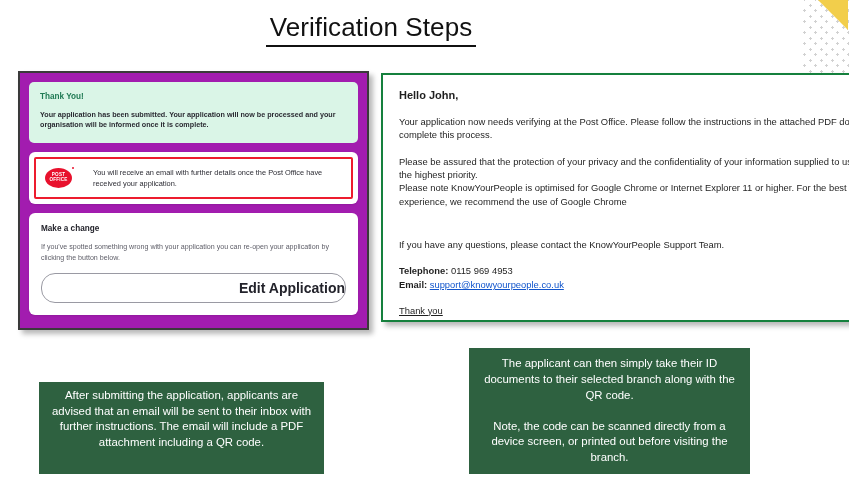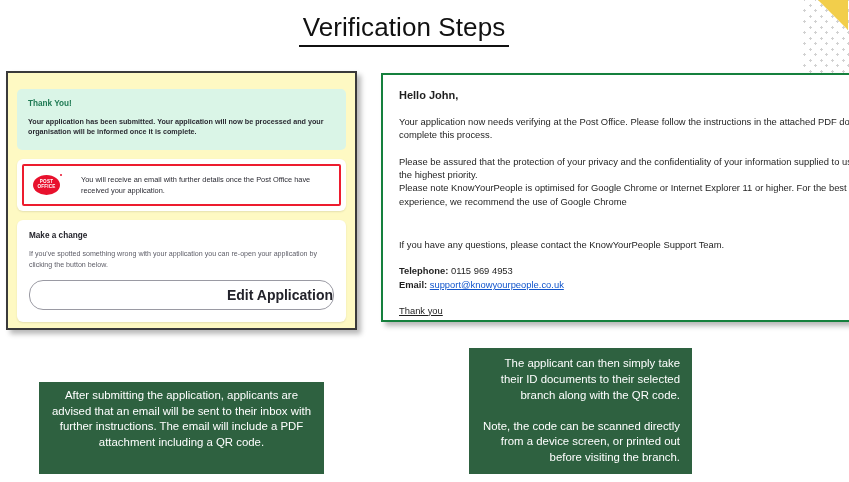--- a/index.html
+++ b/index.html
@@ -61,39 +61,38 @@
   
   .page-title {
     position: absolute;
     top: 12px;
     left: 0;
     width: 742px;
     text-align: center;
     font-size: 26px;
     color: #111111;
     letter-spacing: .1px;
-    padding-left: 33px;
   }
   .page-title span.txt {
     border-bottom: 2px solid #111111;
     padding: 0 4px 3px 4px;
   }
 
   
   .app-card {
     position: absolute;
-    left: 6px;
+    left: 18px;
     top: 71px;
     width: 351px;
     height: 259px;
     box-sizing: border-box;
-    background: #fef9c3;
+    background: #a21caf;
     border: 2px solid #3a3a3a;
     box-shadow: 4px 4px 5px rgba(0,0,0,.28);
-    padding: 16px 9px;
+    padding: 9px 9px;
   }
   .thanks-box {
     background: #daf5e7;
     border-radius: 5px;
     padding: 10px 11px 12px 11px;
   }
   .thanks-title {
     color: #1f7a54;
     font-size: 8.2px;
     font-weight: bold;
@@ -247,28 +246,27 @@
     top: 382px;
     width: 285px;
     height: 92px;
     padding: 6px 10px;
     display: flex;
     justify-content: center;
   }
   #caption-right {
     left: 469px;
     top: 348px;
-    width: 223px;
+    width: 281px;
     height: 126px;
     padding: 8px 12px;
     display: flex;
     flex-direction: column;
     align-items: center;
     justify-content: center;
-    text-align: right;
   }
   #caption-right .cap-para { margin: 0; }
   #caption-right .cap-gap { height: 15px; }
 </style>
 </head>
 <body>
 
 <div class="corner-deco">
   <div class="dots"></div>
   <div class="fold-edge"></div>

